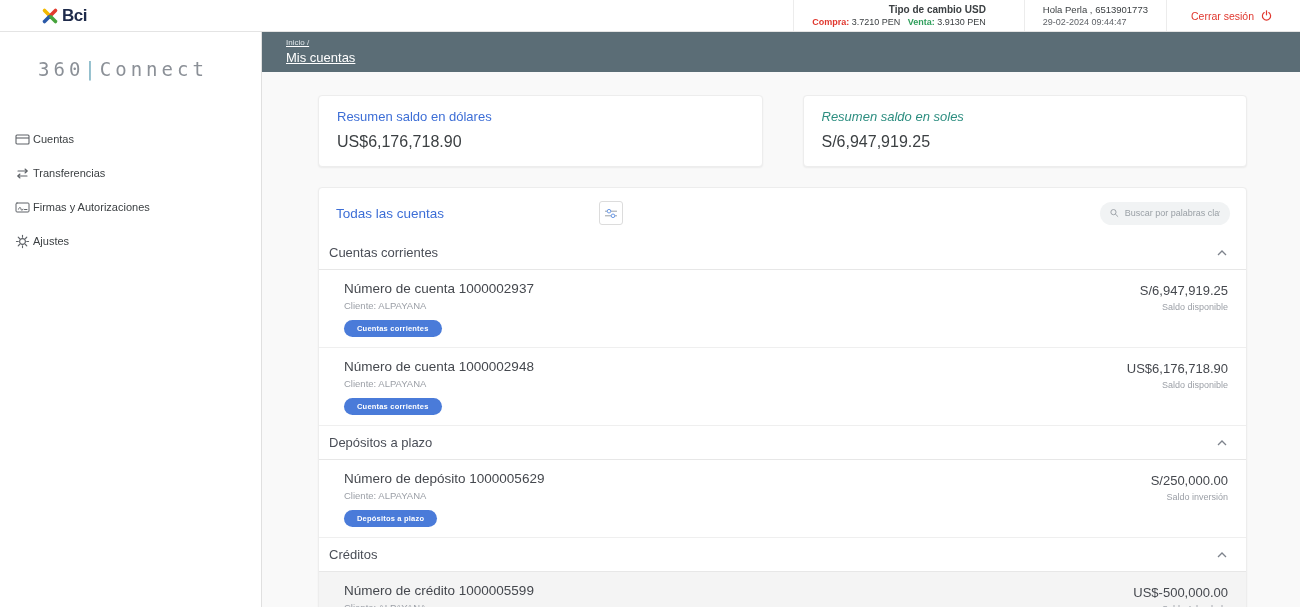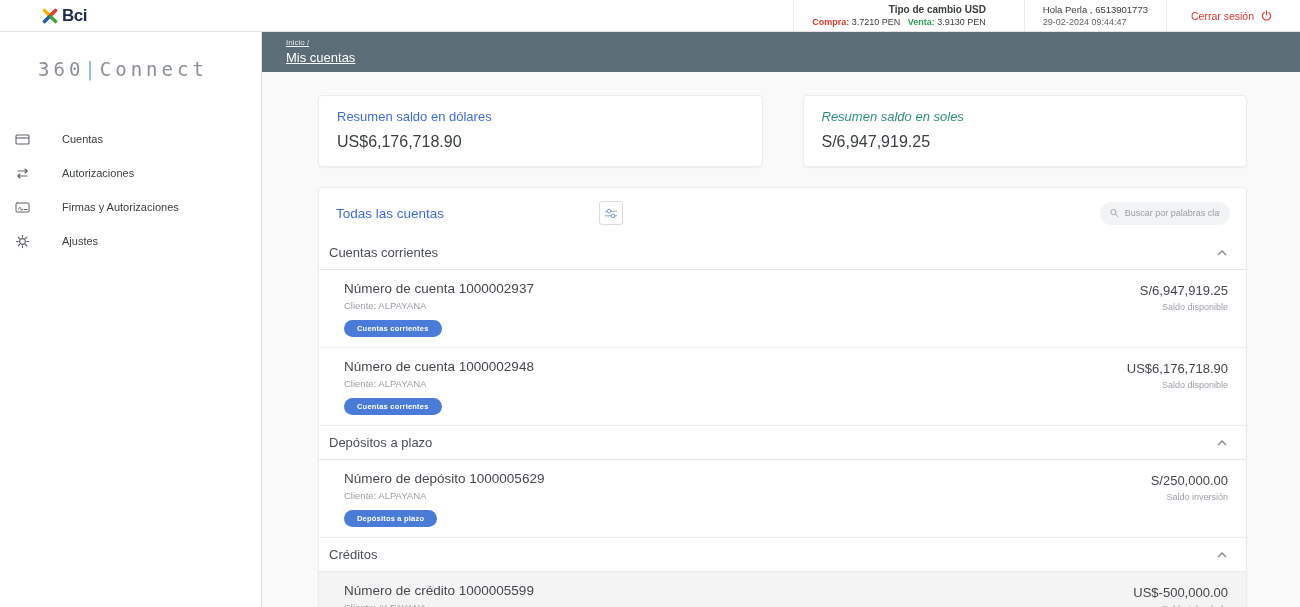--- a/index.html
+++ b/index.html
@@ -23,21 +23,21 @@
   .datetime { font-size:9px; color:#5f6368; margin-top:2px; }
   .logout { flex-direction:row; align-items:center; gap:7px; color:#e0372e; font-size:10.5px; cursor:pointer; padding:0 28px 0 24px;justify-content:space-between; }
 
   
   .sidebar { position:absolute; top:32px; left:0; width:262px; height:575px; background:#fff;
              border-right:1px solid #e0e0e0; }
   .brand { margin:26px 0 0 38px; font-family:"DejaVu Sans Mono", monospace; font-size:19px;
            letter-spacing:4px; color:#8b9097; }
   .brand-pipe { color:#7fb3c4; }
   .menu { margin-top:42px; }
-  .menu-item { display:flex; align-items:center; gap:32px; padding:9px 0 9px 14px; font-size:11px;
+  .menu-item { display:flex; align-items:center; gap:3px; padding:9px 0 9px 14px; font-size:11px;
                color:#3c4043; cursor:pointer; }
   .menu-item .mi-icon { width:16px; height:16px; display:flex; align-items:center; justify-content:center; }
 
   
   .darkbar { position:absolute; top:32px; left:262px; width:1038px; height:40px; background:#5b6d76;
              color:#fff; padding:6px 0 0 24px;text-decoration:underline; }
   .crumb { font-size:8px; color:#dfe5e8; }
   .page-title { font-size:13px; margin-top:3px; color:#ffffff; }
 
   
@@ -132,21 +132,21 @@
         </span>
         <span>Cuentas</span>
       </div>
       <div class="menu-item">
         <span class="mi-icon">
           <svg width="15" height="15" viewBox="0 0 15 15" fill="none" stroke="#5f6368" stroke-width="1.1" stroke-linecap="round" stroke-linejoin="round">
             <path d="M3 5 H12 M10 3 l2.3 2 L10 7"></path>
               <path d="M12 10 H3 M5 8 l-2.3 2 L5 12"></path>
           </svg>
         </span>
-        <span>Autorizaciones</span>
+        <span>Transferencias</span>
       </div>
       <div class="menu-item">
         <span class="mi-icon">
           <svg width="15" height="15" viewBox="0 0 15 15" fill="none" stroke="#5f6368" stroke-width="1.0" stroke-linecap="round">
             <rect x="1" y="3" width="13" height="9" rx="1"></rect>
             <path d="M3.5 9.2 c1 -2.4 2 -2.4 2.5 0 c.5 1.6 1.4 1.6 2 0"></path>
             <line x1="9.5" y1="9.5" x2="12" y2="9.5"></line>
           </svg>
         </span>
         <span>Firmas y Autorizaciones</span>

